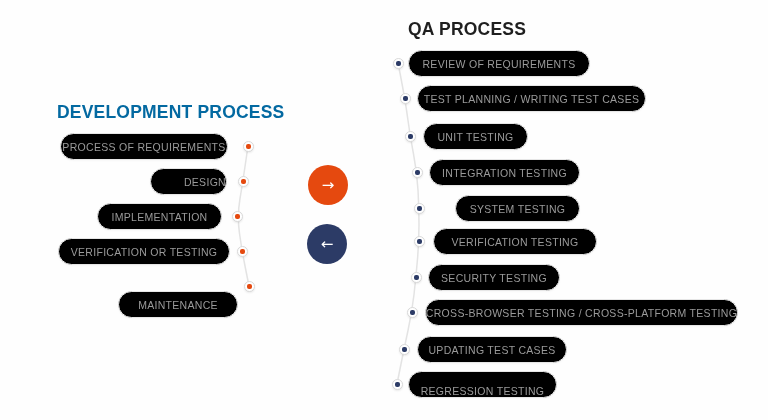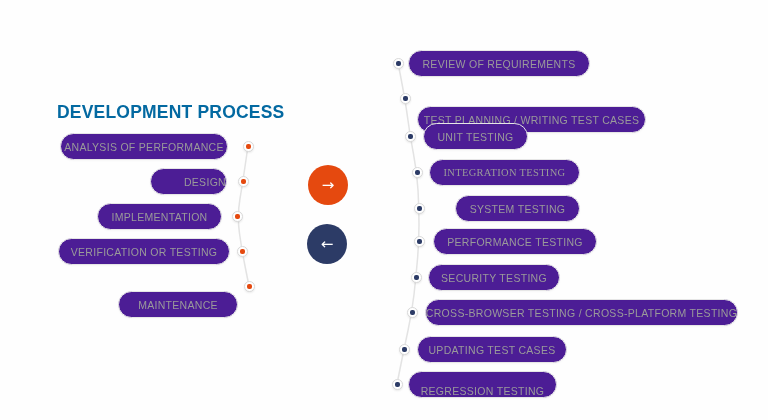--- a/index.html
+++ b/index.html
@@ -28,21 +28,21 @@
     letter-spacing: 0.2px;
     white-space: nowrap;
     z-index: 3;
   }
   .pill {
     position: absolute;
     height: 27px;
     box-sizing: border-box;
     border: 1px solid var(--pill-border, #e6e6e6);
     border-radius: 14px;
-    background: #4c1d95;
+    background: #000000;
     display: flex;
     align-items: center;
     justify-content: center;
     z-index: 2;
     box-shadow: 0 1px 2px rgba(0,0,0,0.03);
   }
   .pill span {
     font-size: 10.5px;
     letter-spacing: 0.3px;
     color: var(--pill-text, #9a9a9a);
@@ -91,24 +91,25 @@
 
 <div class="canvas">
 
   <svg class="connectors">
     <path id="dev-connector" fill="none" stroke="#e3e3e3" stroke-width="1.5" stroke-linecap="round" d="M 248 146 Q 243 181 240 198.5 Q 237 216 239.5 233.5 Q 242 251 245.5 268.5 L 249 286"></path>
     <path id="qa-connector" fill="none" stroke="#e3e3e3" stroke-width="1.5" stroke-linecap="round" d="M 398 63 Q 405 98 407.5 117 Q 410 136 413.5 154 Q 417 172 418 190 Q 419 208 419 224.5 Q 419 241 417.5 259 Q 416 277 414 294.5 Q 412 312 408 330.5 Q 404 349 400.5 366.5 L 397 384"></path>
   </svg>
 
   <div class="section-title" style="left: 57px; top: 102px; color: #0369a1;">DEVELOPMENT PROCESS</div>
 
+  <div class="section-title" style="left: 408px; top: 19px; color: rgb(31, 31, 31);">QA PROCESS</div>
 
   <div id="dev-steps">
       <div class="pill" style="left: 60px; top: 133px; width: 168px;">
-        <span>ANALYSIS OF PERFORMANCE</span>
+        <span>PROCESS OF REQUIREMENTS</span>
       </div>
       <div class="pill" style="left: 150px; top: 168px; width: 77px; justify-content: flex-end;">
         <span>DESIGN</span>
       </div>
       <div class="pill" style="left: 97px; top: 203px; width: 125px;">
         <span>IMPLEMENTATION</span>
       </div>
       <div class="pill" style="left: 58px; top: 238px; width: 172px; text-align: center;">
         <span>VERIFICATION OR TESTING</span>
       </div>
@@ -128,34 +129,34 @@
         <span class="core"></span>
       </div>
       <div class="node dev" style="left: 243.5px; top: 280.5px;">
         <span class="core"></span>
       </div>
     </div>
   <div id="qa-steps">
       <div class="pill" style="left: 408px; top: 50px; width: 182px;">
         <span>REVIEW OF REQUIREMENTS</span>
       </div>
-      <div class="pill" style="left: 417px; top: 85px; width: 229px; margin-top: 21px;">
+      <div class="pill" style="left: 417px; top: 85px; width: 229px;">
         <span>TEST PLANNING / WRITING TEST CASES</span>
       </div>
       <div class="pill" style="left: 423px; top: 123px; width: 105px;">
         <span>UNIT TESTING</span>
       </div>
-      <div class="pill" style="left: 429px; top: 159px; width: 151px; font-family: Liberation Serif, serif;">
+      <div class="pill" style="left: 429px; top: 159px; width: 151px;">
         <span>INTEGRATION TESTING</span>
       </div>
       <div class="pill" style="left: 455px; top: 195px; width: 125px;">
         <span>SYSTEM TESTING</span>
       </div>
       <div class="pill" style="left: 433px; top: 228px; width: 164px;">
-        <span>PERFORMANCE TESTING</span>
+        <span>VERIFICATION TESTING</span>
       </div>
       <div class="pill" style="left: 428px; top: 264px; width: 132px; text-align: right;">
         <span>SECURITY TESTING</span>
       </div>
       <div class="pill" style="left: 425px; top: 299px; width: 313px;">
         <span>CROSS-BROWSER TESTING / CROSS-PLATFORM TESTING</span>
       </div>
       <div class="pill" style="left: 417px; top: 336px; width: 150px;">
         <span>UPDATING TEST CASES</span>
       </div>

